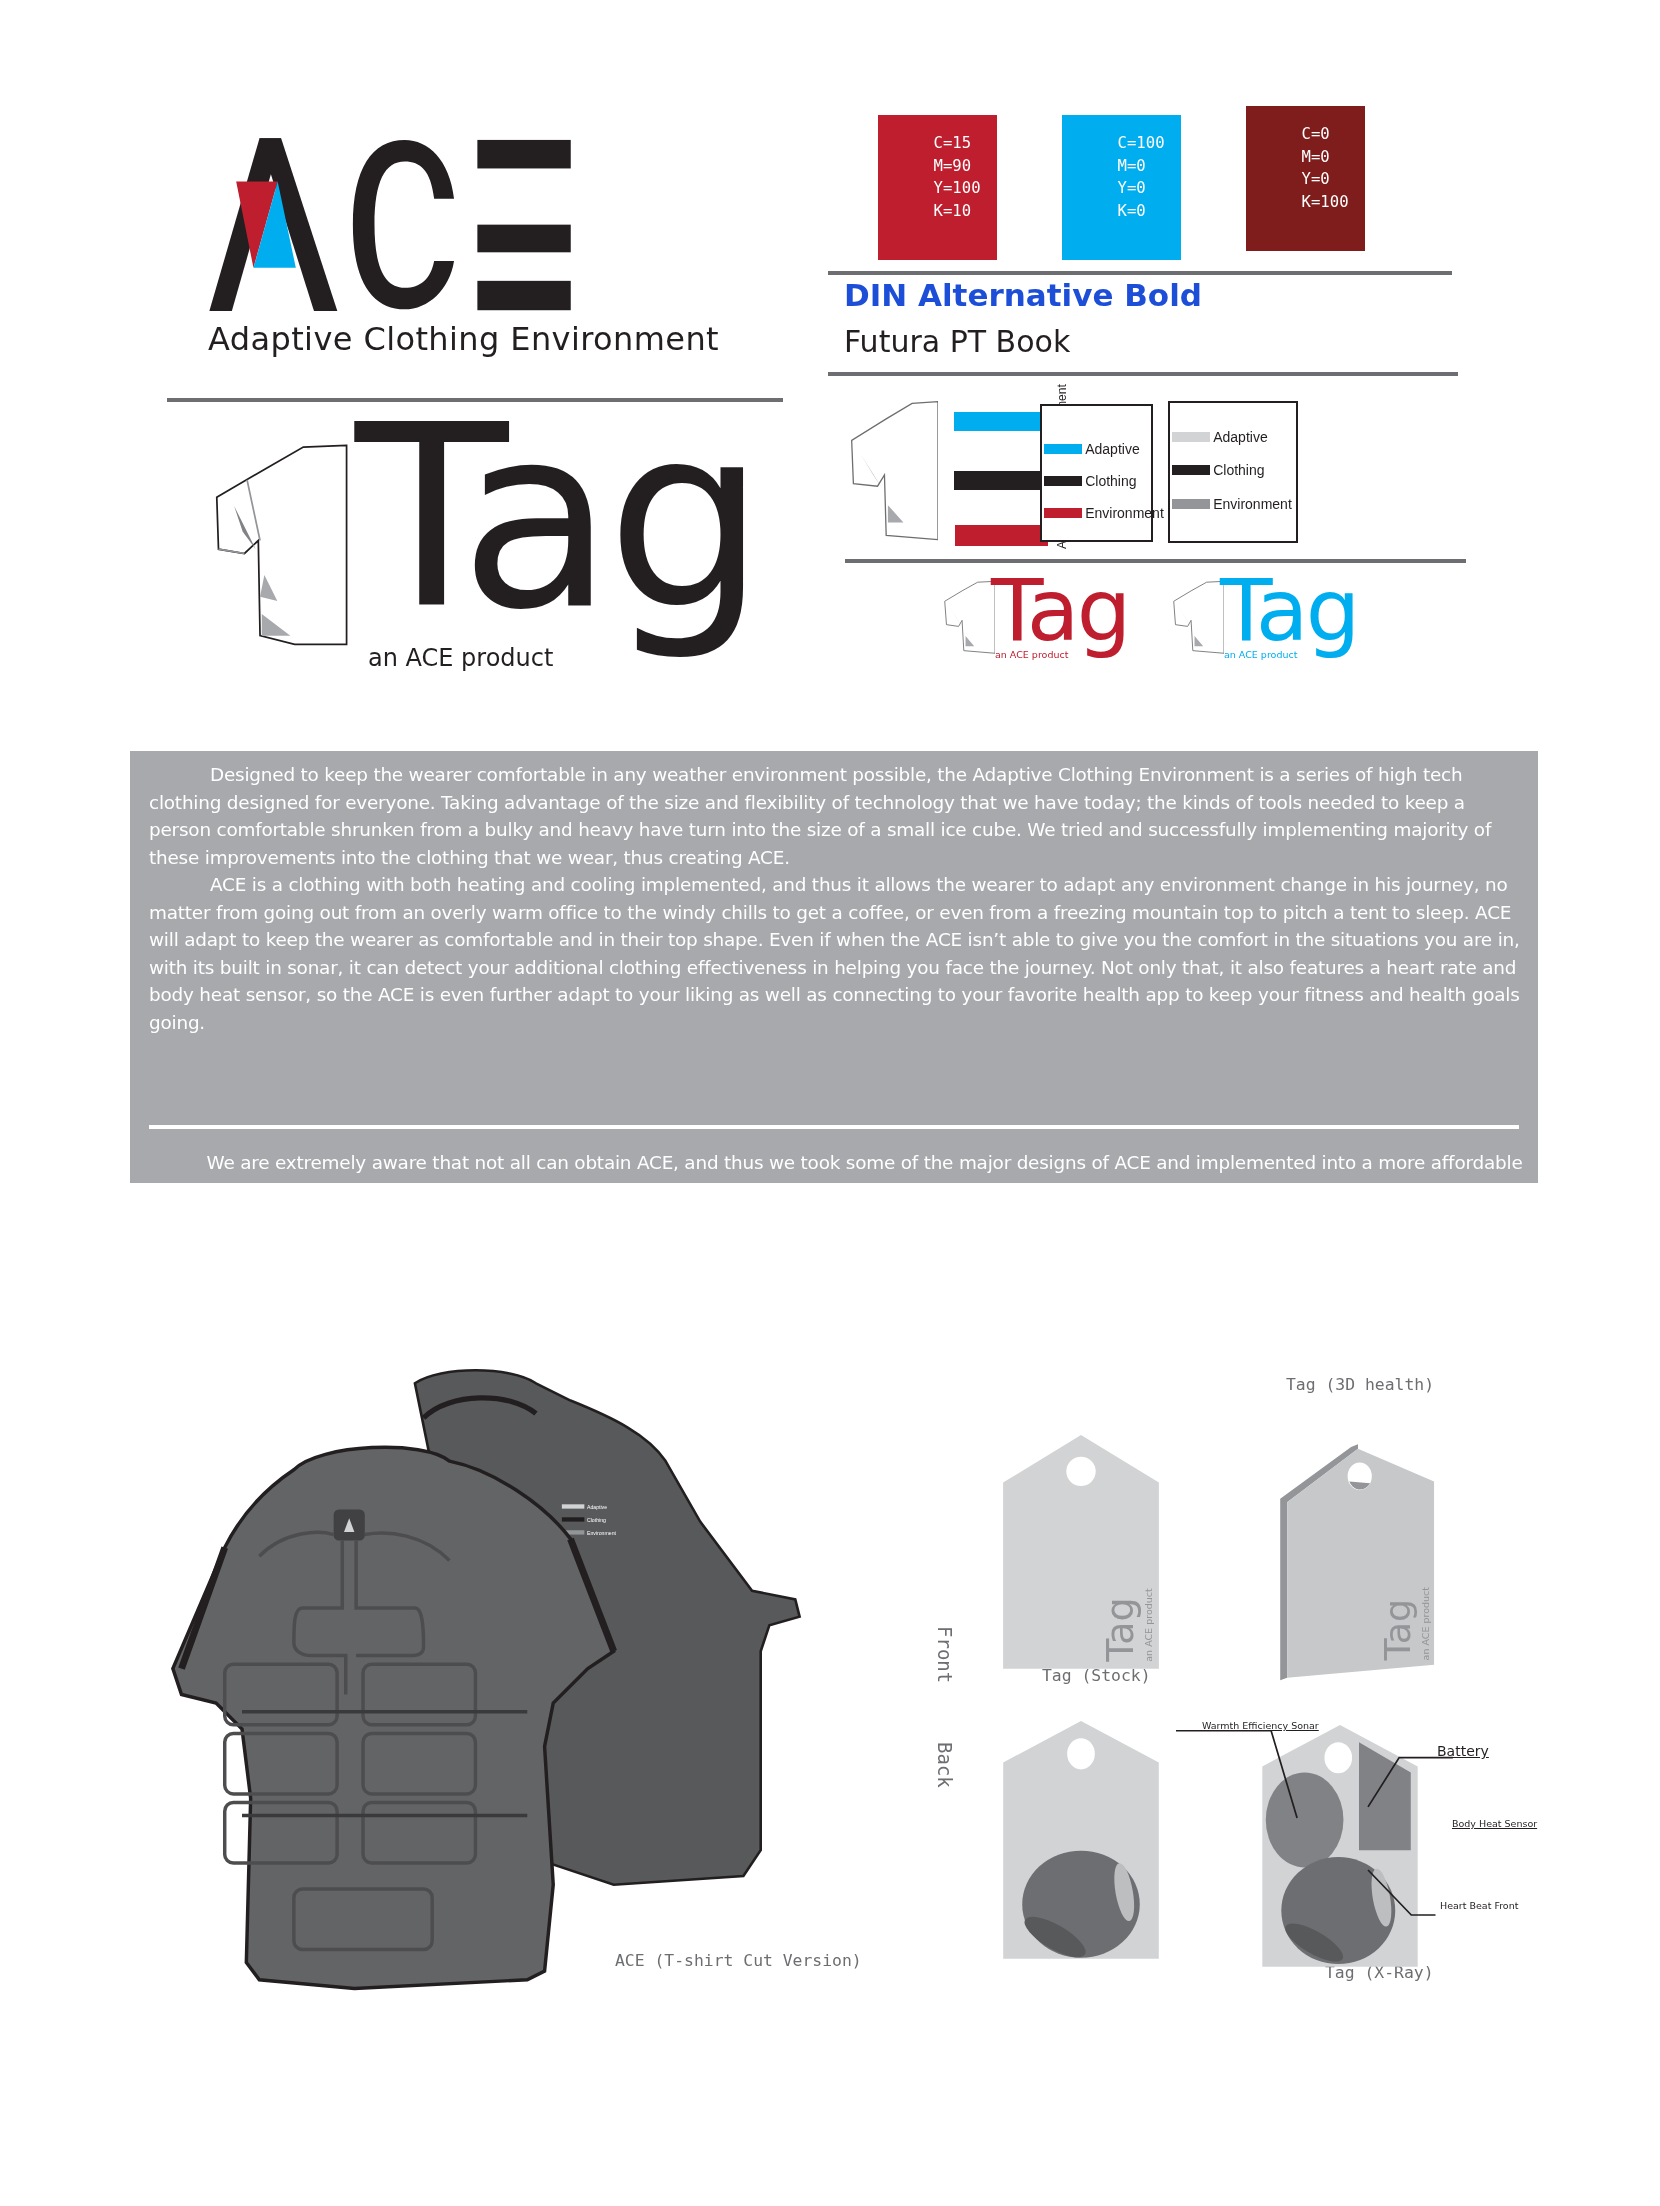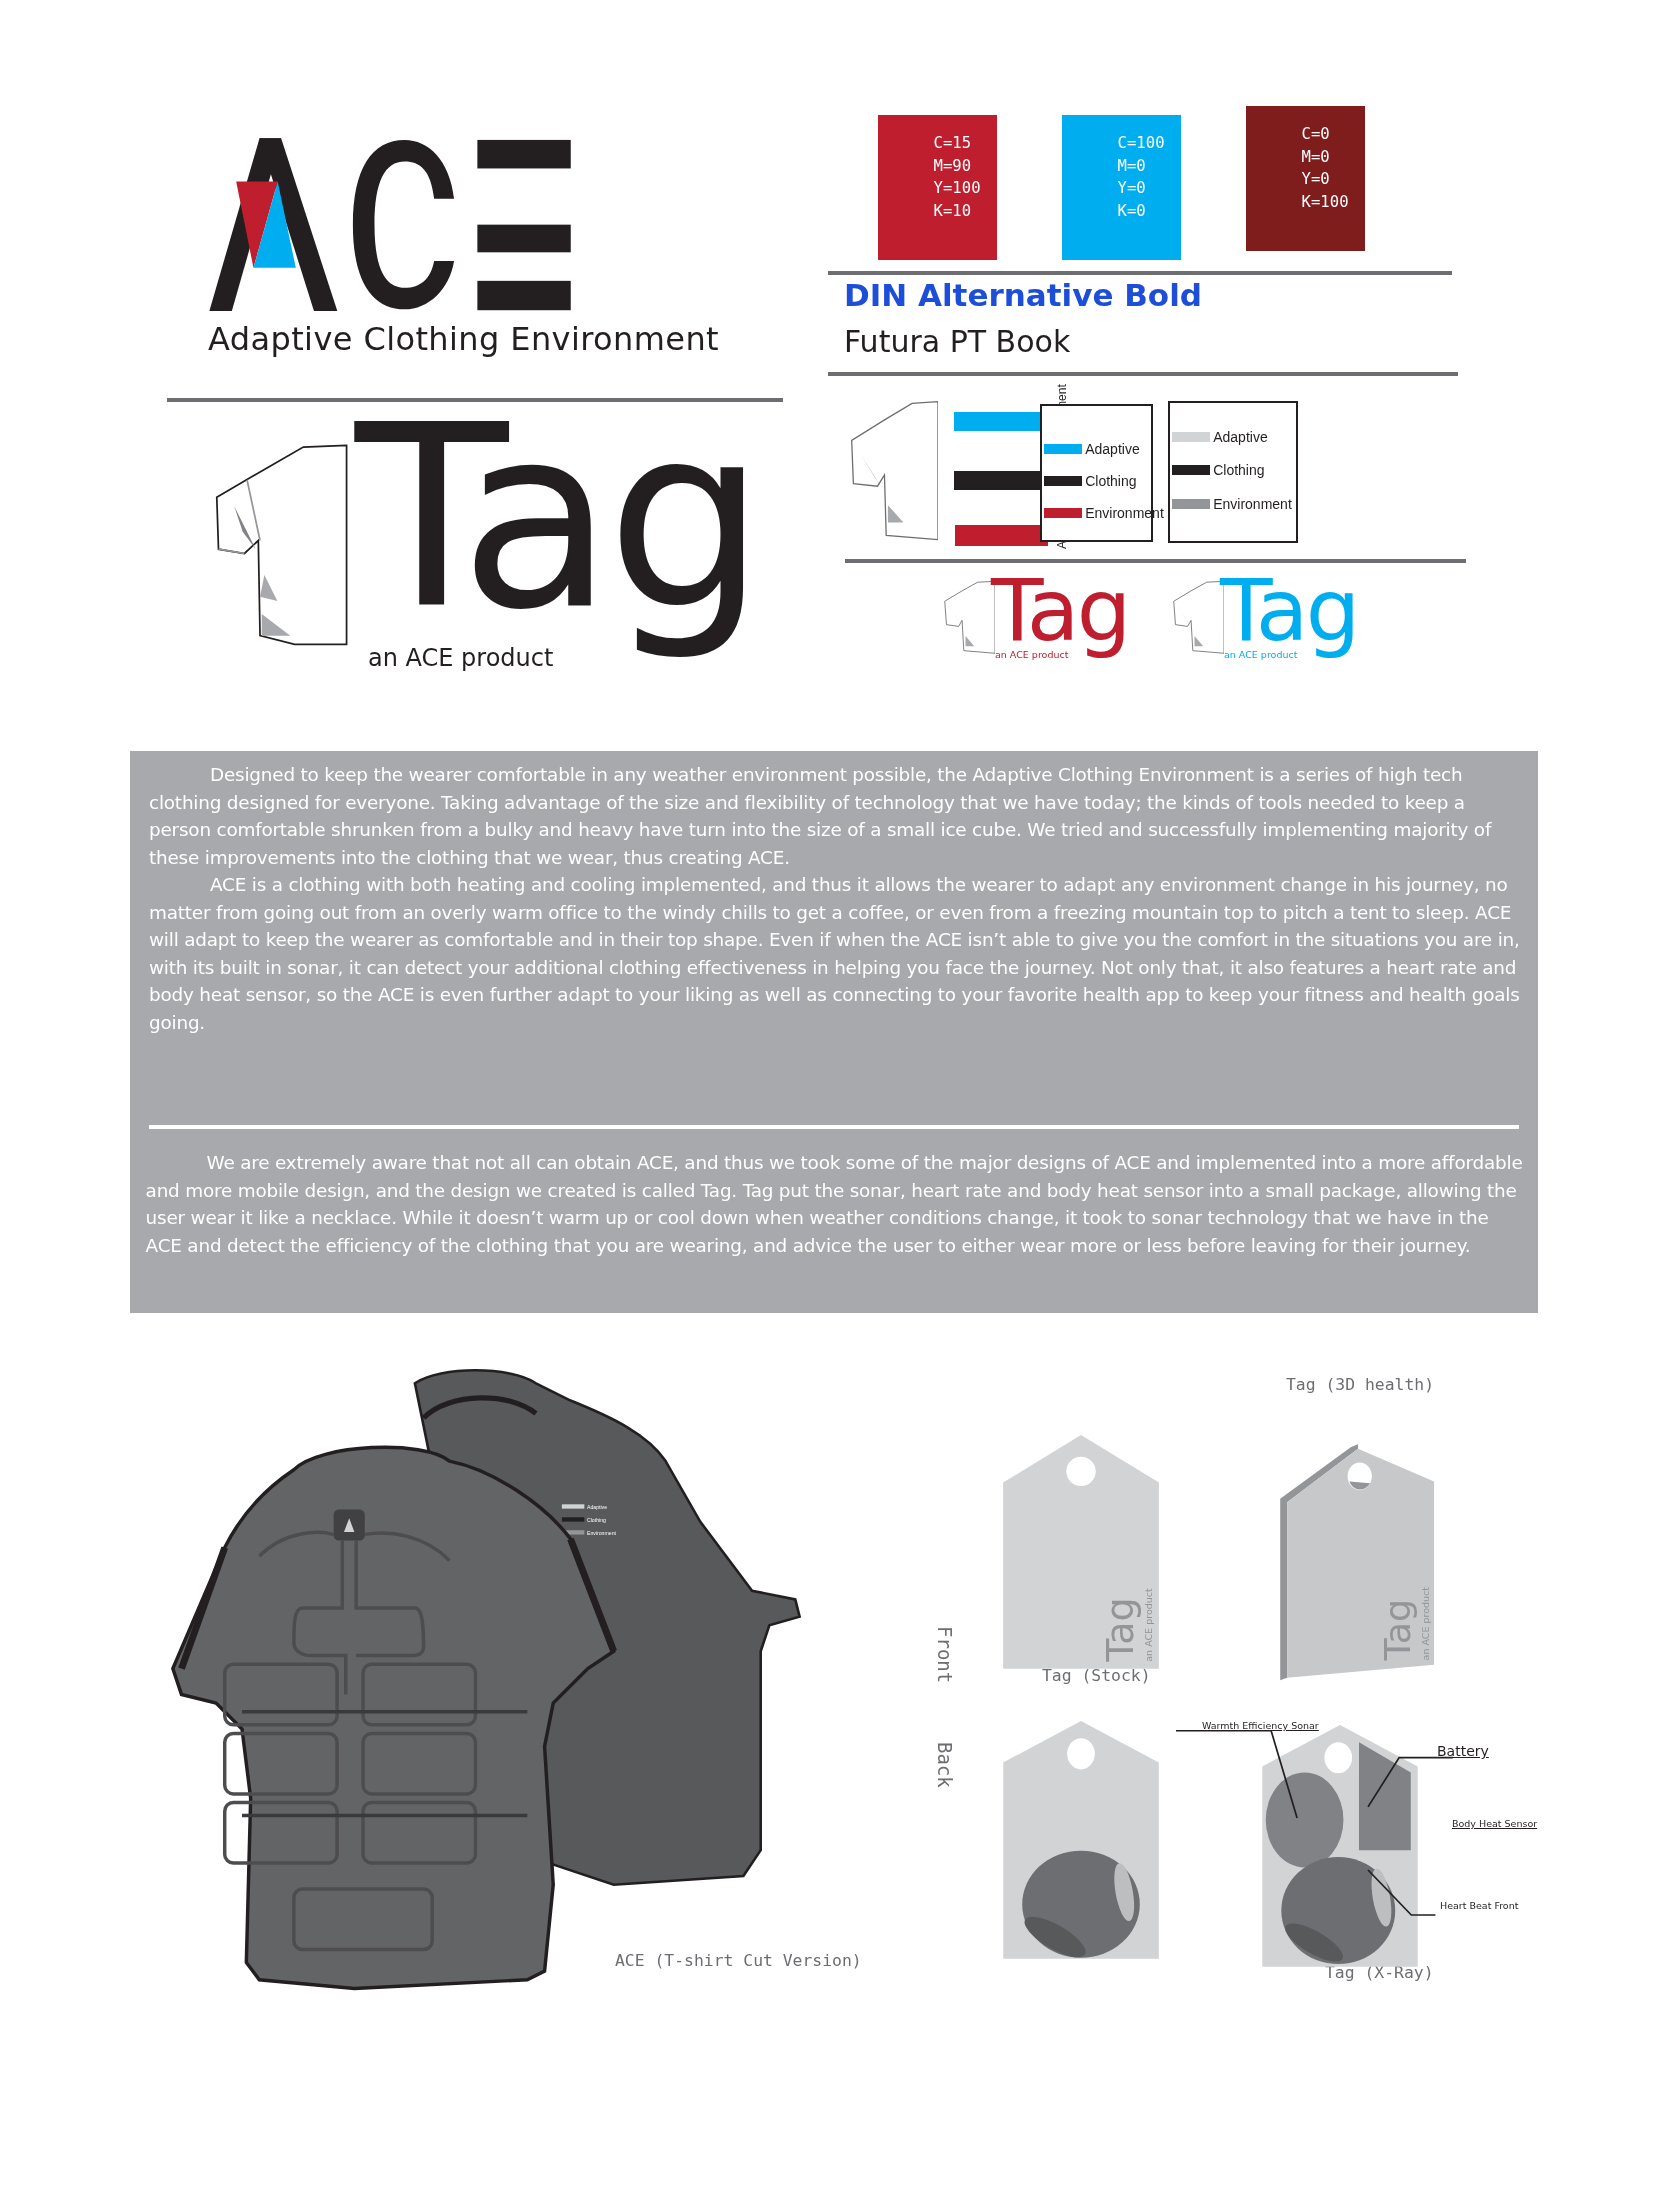--- a/index.html
+++ b/index.html
@@ -19,21 +19,21 @@
   .font-name-1 { font-family: "DejaVu Sans", sans-serif; font-weight: bold; font-size: 31px; color: #1d4ed8; }
   .font-name-2 { font-family: "DejaVu Sans", sans-serif; font-size: 30px; color: #231f20; }
 
   
   .legend-box { position: absolute; border: 2.6px solid #231f20; box-sizing: border-box; background: #fff; }
   .legend-row { position: absolute; display: flex; align-items: center; gap: 3.5px; }
   .legend-bar { width: 54px; height: 12px; }
   .legend-label { font-family: "Liberation Sans", sans-serif; font-size: 14px; color: #231f20; }
 
   
-  .panel { position: absolute; left: 130px; top: 751px; width: 1408px; height: 562px; background: #a7a9ac; }
+  .panel { position: absolute; left: 130px; top: 751px; width: 1408px; height: 432px; background: #a7a9ac; }
   .panel p { margin: 0; color: #ffffff; font-family: "DejaVu Sans", sans-serif; font-size: 18.4px; line-height: 27.5px; letter-spacing: -0.2px; }
   .panel .indent { text-indent: 61px; }
   .panel .bold { font-weight: bold; font-size: 19px; }
   .panel .divider { position: absolute; left: 19px; width: 1370px; height: 4.3px; background: #ffffff; top: 374px; }
 
   .caption { font-family: "DejaVu Sans Mono", monospace; color: #6d6e71; font-size: 16.4px; white-space: nowrap; }
   .callout { font-family: "DejaVu Sans", sans-serif; font-size: 9.5px; color: #231f20; white-space: nowrap; }
 </style>
 </head>
 <body>

